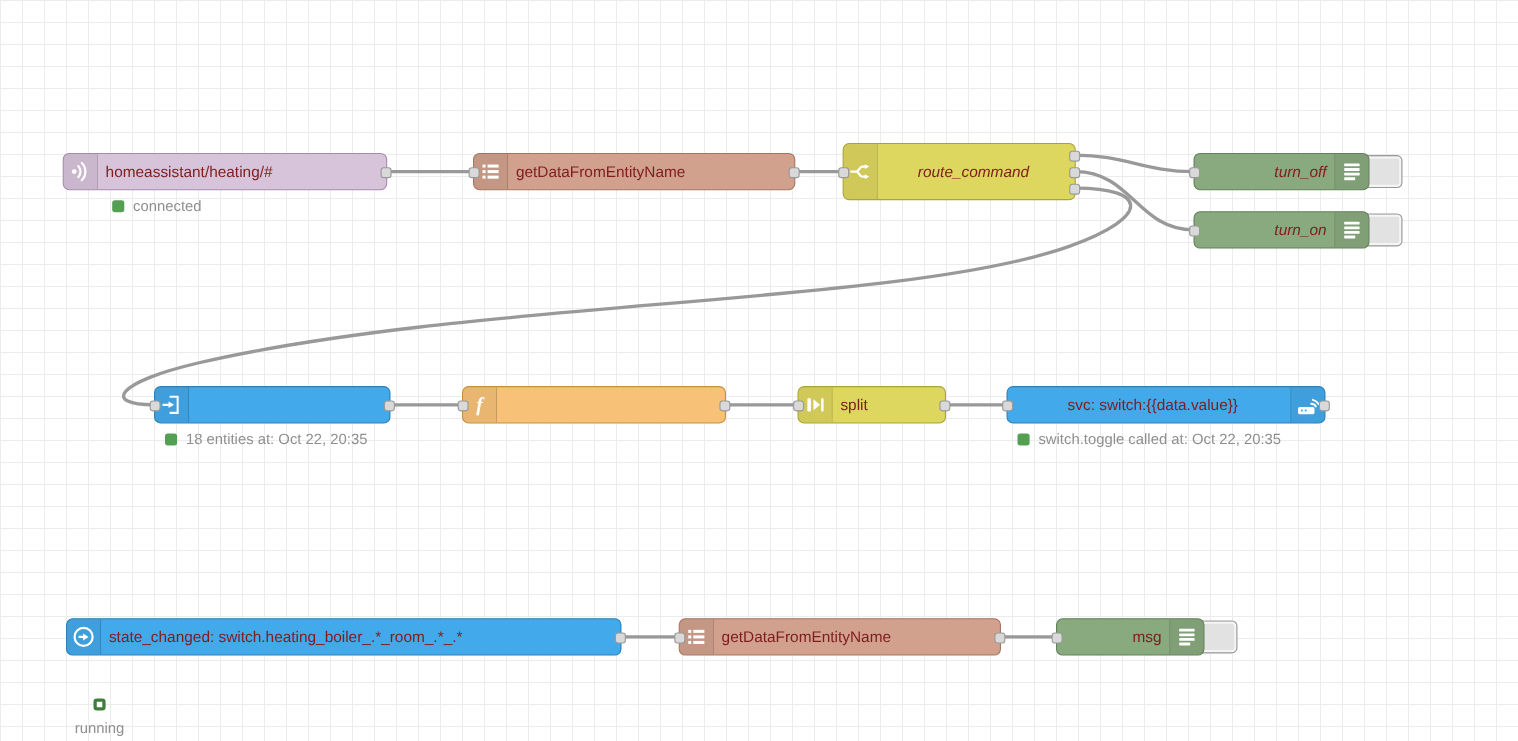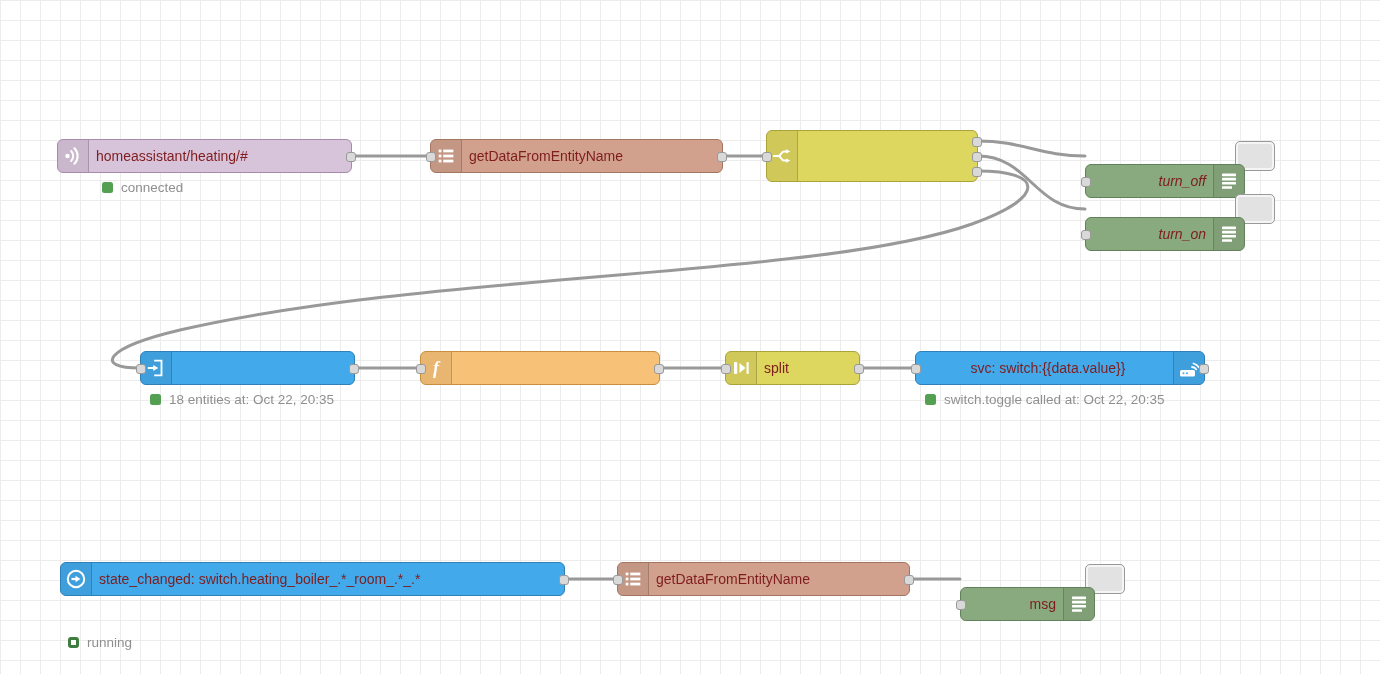--- a/index.html
+++ b/index.html
@@ -39,21 +39,21 @@
   .label.center-l   {left:34px;right:8px;justify-content:center;}
   .label.center-r   {left:10px;right:34px;justify-content:center;}
   .it{font-style:italic;}
   .port{
     position:absolute;width:10px;height:10px;box-sizing:border-box;z-index:4;
     background:#d9d9d9;border:1px solid #999;border-radius:3px;
   }
   .port.in {left:-5px;top:12px;}
   .port.out{right:-5px;top:12px;}
   .debug-wrap{position:absolute;height:34px;z-index:3;}
-  .debug-wrap .node{left:0;top:0;width:100%;margin-top:25px;}
+  .debug-wrap .node{left:0;top:0;width:100%;}
   .dbtn{
     position:absolute;left:calc(100% - 10px);top:2px;width:40px;height:30px;
     box-sizing:border-box;background:#e2e2e2;border:1px solid #999;
     border-radius:5px;z-index:1;box-shadow:inset 0 0 0 2px #f5f5f5;
   }
   .status{
     position:absolute;display:flex;align-items:center;gap:8px;z-index:2;
     font-size:13.5px;color:#8f8f8f;
   }
   .sdot{width:11px;height:11px;border-radius:2.5px;background:#53a053;flex:0 0 auto;}
@@ -110,20 +110,21 @@
 
 <div class="node c-yel" style="left:766px;top:130px;width:212px;height:52px;">
   <div class="icon left">
     <svg width="22" height="22" viewBox="0 0 24 24" fill="none" stroke="#fff" stroke-width="2.2" stroke-linecap="round">
       <path d="M3 12 h5 C11 12 11 7 14 7 h3"></path>
       <path d="M8 12 C11 12 11 17 14 17 h3"></path>
       <polygon points="16.6,4.6 21,7 16.6,9.4" fill="#fff" stroke="none"></polygon>
       <polygon points="16.6,14.6 21,17 16.6,19.4" fill="#fff" stroke="none"></polygon>
     </svg>
   </div>
+  <div class="label center-l it">route_command</div>
   <div class="port in" style="top:21px;"></div>
   <div class="port out" style="top:6px;"></div>
   <div class="port out" style="top:21px;"></div>
   <div class="port out" style="top:36px;"></div>
 </div>
 
 <div class="debug-wrap" style="left:1085px;top:139px;width:160px;">
   <div class="dbtn"></div>
   <div class="node c-dbg">
     <div class="label before-icon it">turn_off</div>
@@ -215,21 +216,21 @@
   <div class="icon left">
     <svg width="24" height="24" viewBox="0 0 24 24" fill="none">
       <circle cx="12" cy="12" r="8.2" stroke="#fff" stroke-width="2"></circle>
       <path d="M7.5 12 h4.5" stroke="#fff" stroke-width="2.2"></path>
       <polygon points="11.5,8.8 16.5,12 11.5,15.2" fill="#fff"></polygon>
     </svg>
   </div>
   <div class="label after-icon">state_changed: switch.heating_boiler_.*_room_.*_.*</div>
   <div class="port out"></div>
 </div>
-<div class="status" style="left:68px;top:635px;">
+<div class="status" style="left:68px;top:635px;flex-direction:column;">
   <span class="sdot ring"></span>
   <span>running</span>
 </div>
 
 <div class="node c-tmpl" style="left:617px;top:562px;width:293px;">
   <div class="icon left">
     <svg width="22" height="22" viewBox="0 0 24 24" fill="#fff">
       <rect x="4" y="5" width="3" height="3"></rect>
         <rect x="9" y="5" width="11" height="3"></rect>
       <rect x="4" y="10.5" width="3" height="3"></rect>

